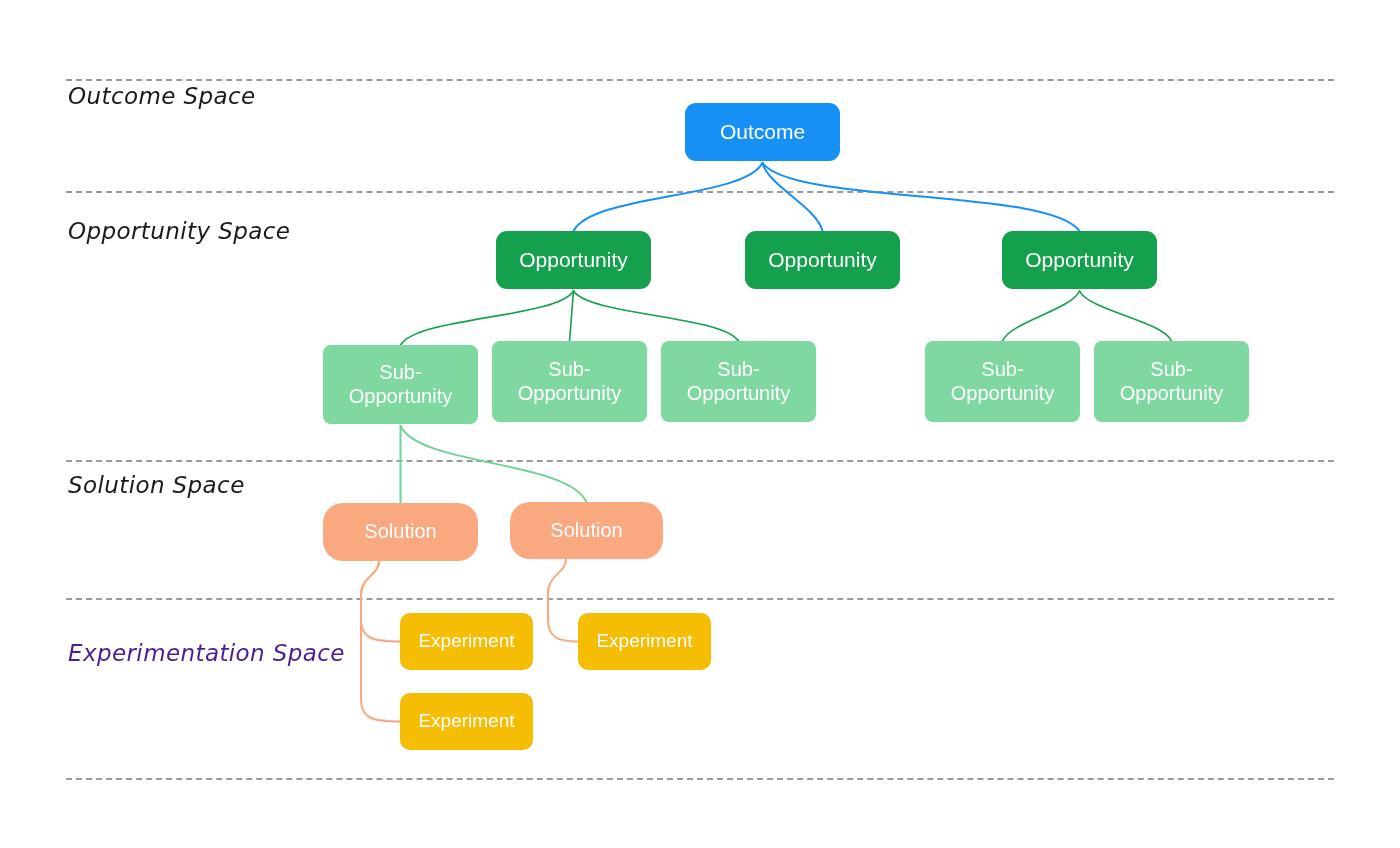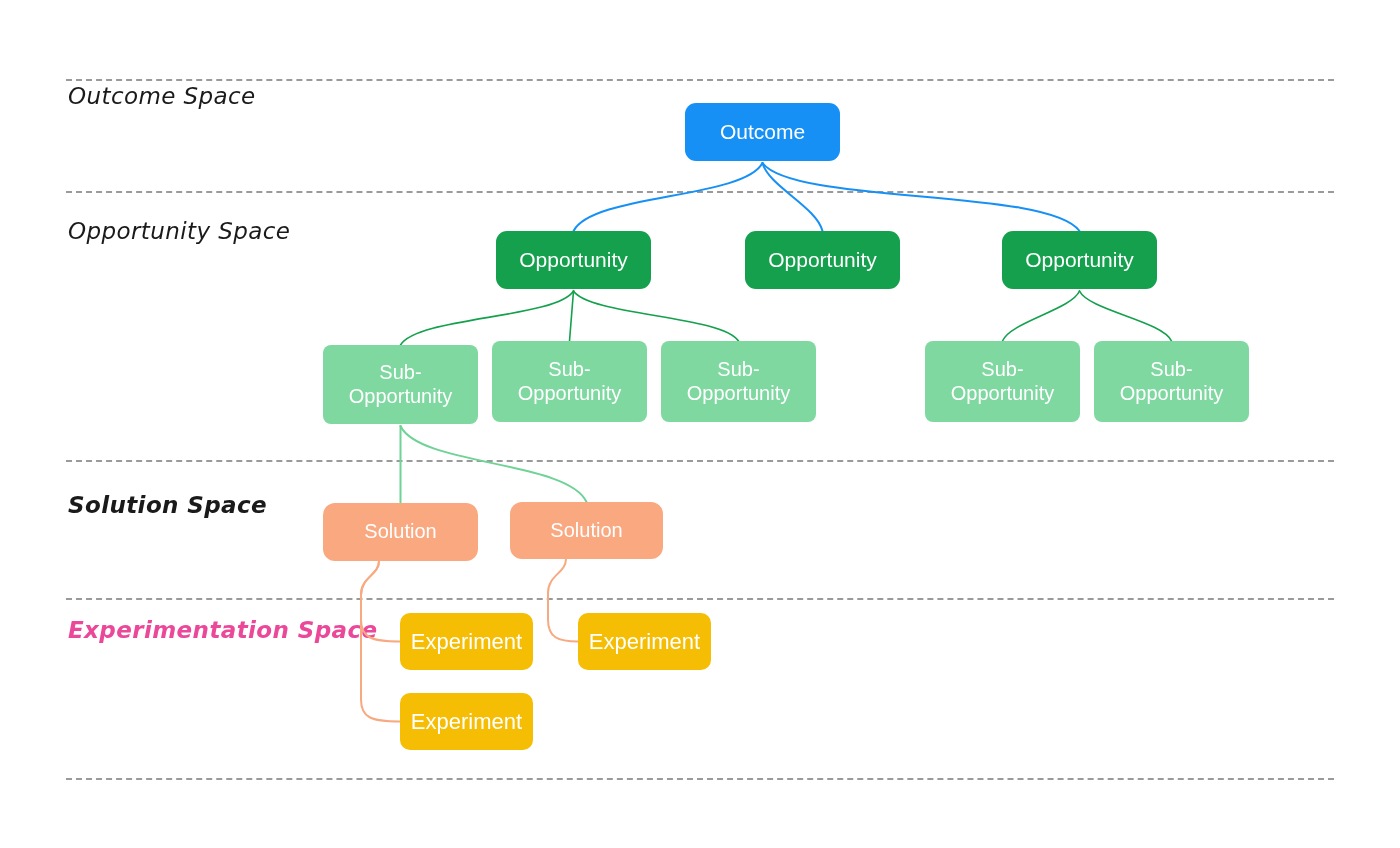--- a/index.html
+++ b/index.html
@@ -65,41 +65,41 @@
     color: #ffffff;
     border-radius: 10px;
     box-sizing: border-box;
     line-height: 1.18;
     padding: 14px 6px;
     white-space: pre-line;
   }
   .node.outcome      { background: #1790f5; font-size: 21px; border-radius: 11px; }
   .node.opportunity  { background: #14a04c; font-size: 21px; border-radius: 11px; }
   .node.subopp       { background: #7ed8a0; font-size: 20px; border-radius: 8px; }
-  .node.solution     { background: #f9a880; font-size: 20px; border-radius: 12px; }
-  .node.experiment   { background: #f6bd05; font-size: 22px; border-radius: 10px; }
+  .node.solution     { background: #f9a880; font-size: 20px; border-radius: 20px; }
+  .node.experiment   { background: #f6bd05; font-size: 19px; border-radius: 10px; }
 </style>
 </head>
 <body>
 
 <div id="canvas">
 
   <div id="dividers">
       <div class="band-line" style="top: 79px; border-top-color: rgb(154, 154, 154);"></div>
       <div class="band-line" style="top: 191px; border-top-color: rgb(154, 154, 154);"></div>
       <div class="band-line" style="top: 460px; border-top-color: rgb(154, 154, 154);"></div>
       <div class="band-line" style="top: 598px; border-top-color: rgb(154, 154, 154);"></div>
       <div class="band-line" style="top: 778px; border-top-color: rgb(154, 154, 154);"></div>
     </div>
 
   <div id="band-labels">
       <div class="band-label" style="top: 83px; color: rgb(26, 26, 26);">Outcome Space</div>
       <div class="band-label" style="top: 218px; color: rgb(26, 26, 26);">Opportunity Space</div>
-      <div class="band-label" style="top: 492px; color: rgb(26, 26, 26); font-weight: bold;">Solution Space</div>
-      <div class="band-label" style="top: 617px; color: #ec4899; font-weight: bold;">Experimentation Space</div>
+      <div class="band-label" style="top: 472px; color: rgb(26, 26, 26);">Solution Space</div>
+      <div class="band-label" style="top: 640px; color: #4c1d95;">Experimentation Space</div>
     </div>
 
   <svg id="links" viewBox="0 0 1400 848" preserveAspectRatio="none">
       <path d="M 762.5 163 C 743.6 198.87653846153847, 592.4 193.6884, 573.5 231" stroke="#1790f5" stroke-width="2" fill="none"></path>
       <path d="M 762.5 163 C 768.5 186.2246153846154, 816.5 206.8464, 822.5 231" stroke="#1790f5" stroke-width="2" fill="none"></path>
       <path d="M 762.5 163 C 794.2 204.82, 1047.8 187.5072, 1079.5 231" stroke="#1790f5" stroke-width="2" fill="none"></path>
       <path d="M 573.5 291 C 556.2 318.2440384615385, 417.8 316.6662, 400.5 345" stroke="#14a04c" stroke-width="1.6" fill="none"></path>
       <path d="M 573.5 291 L 569.5 341" stroke="#14a04c" stroke-width="1.6" fill="none"></path>
       <path d="M 573.5 291 C 590 315.64903846153845, 722 315.365, 738.5 341" stroke="#14a04c" stroke-width="1.6" fill="none"></path>
       <path d="M 1079.5 291 C 1071.8 309.30288461538464, 1010.2 321.965, 1002.5 341" stroke="#14a04c" stroke-width="1.6" fill="none"></path>

